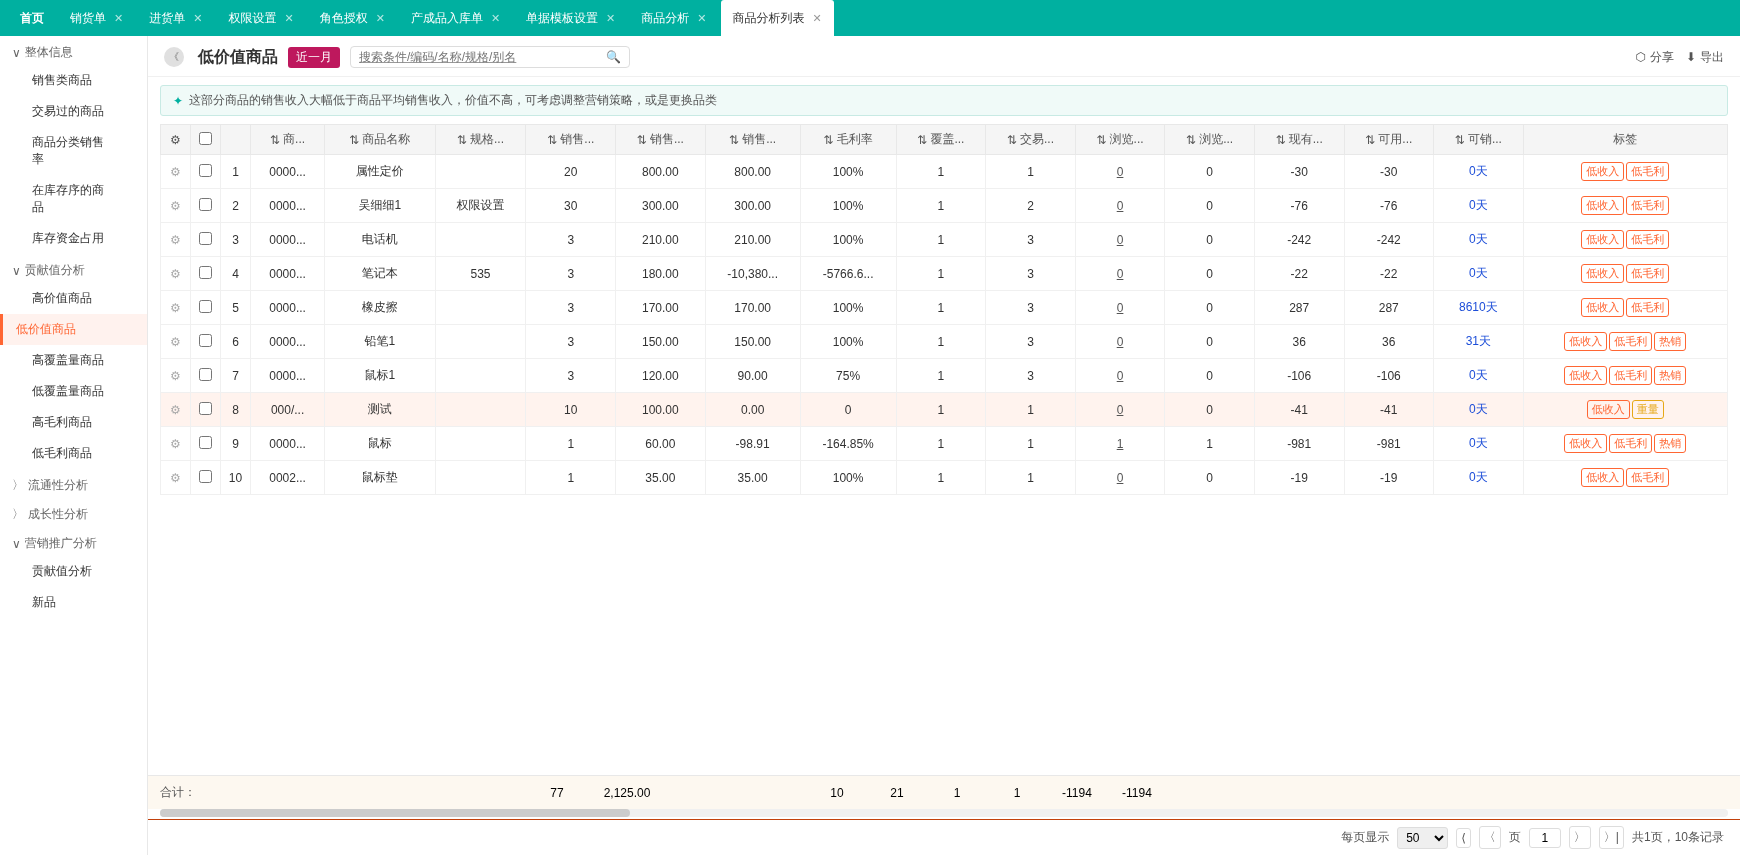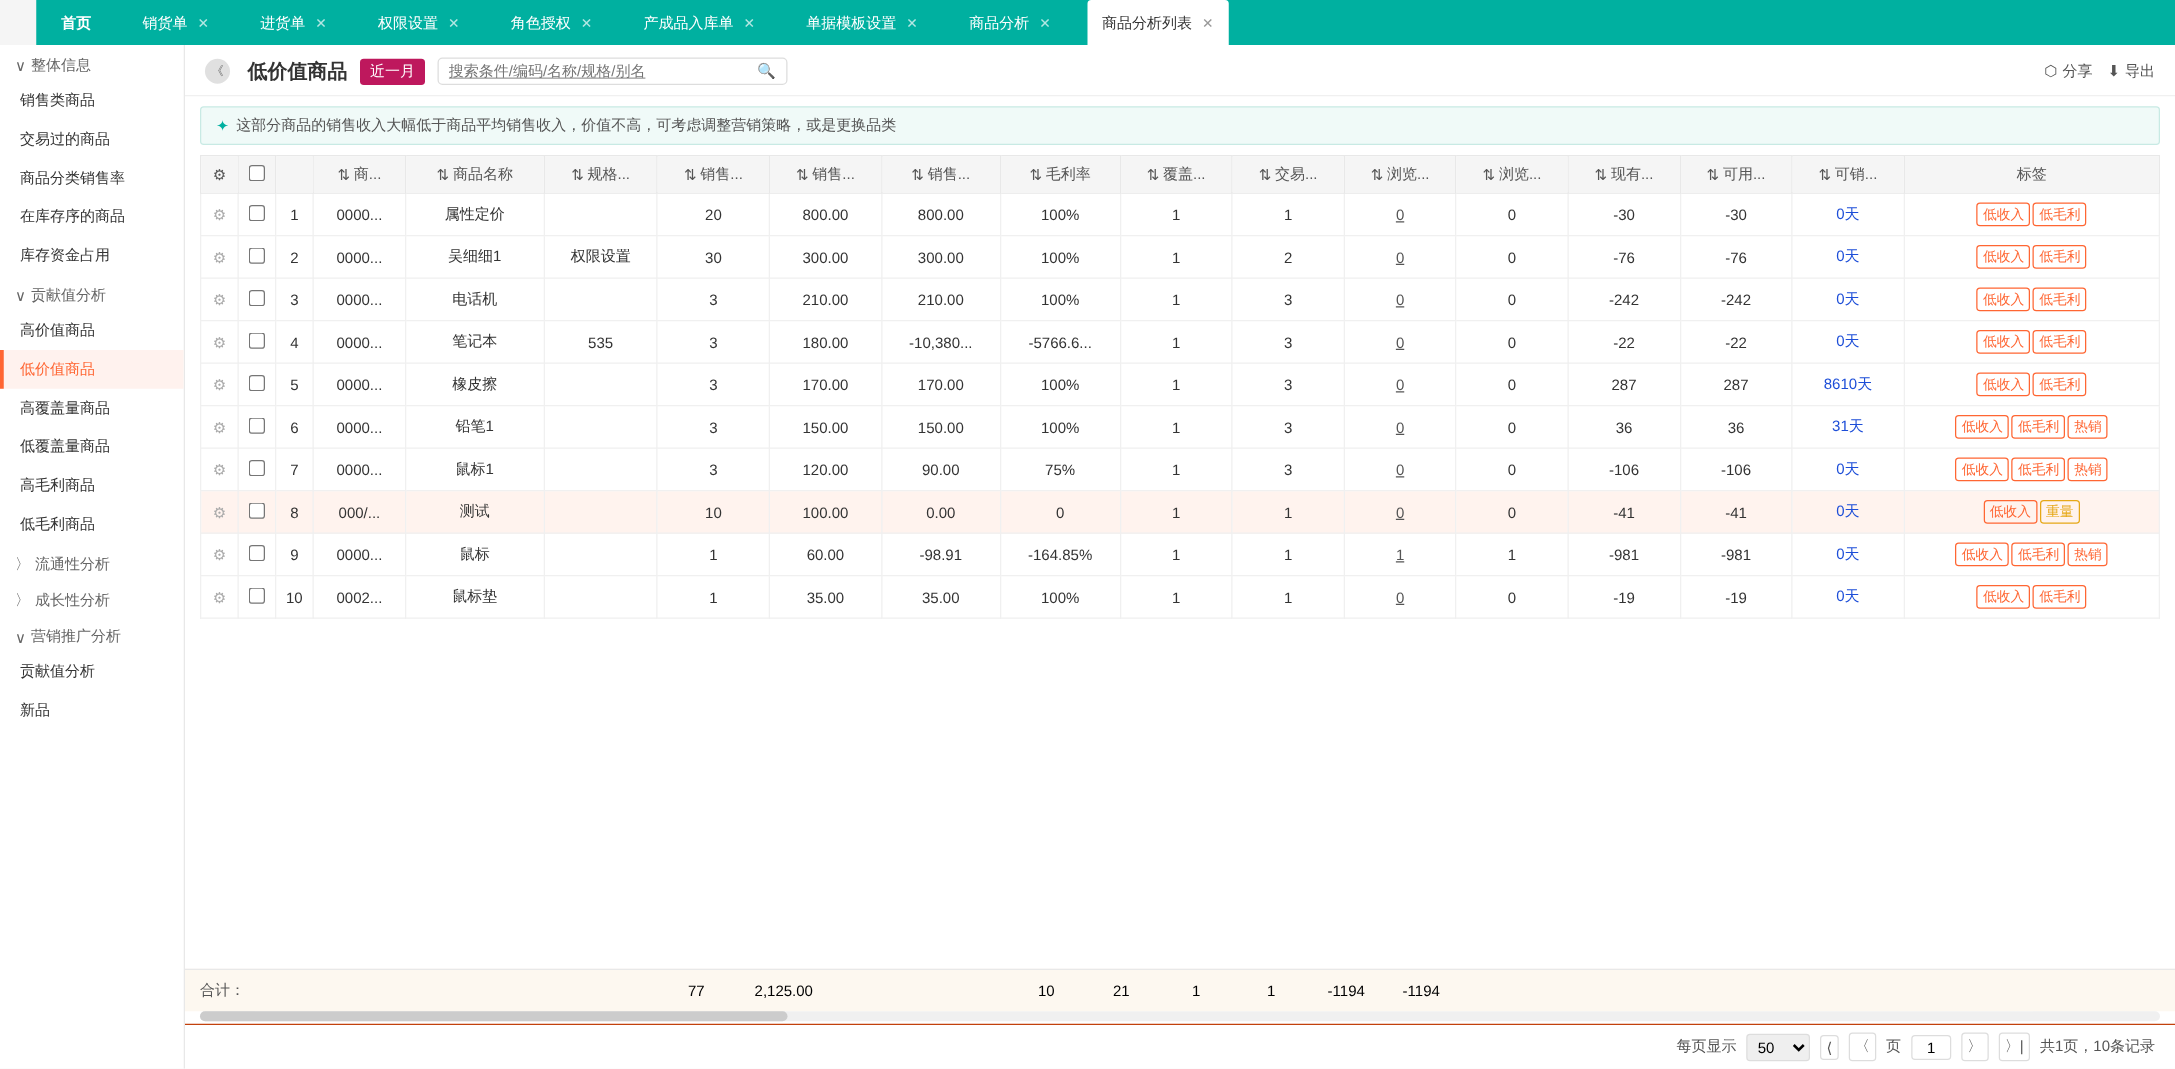--- a/index.html
+++ b/index.html
@@ -5,22 +5,21 @@
     * { box-sizing: border-box; margin: 0; padding: 0; font-family: 'Microsoft YaHei', Arial, sans-serif; font-size: 12px; }
     body { background: #f5f5f5; overflow-x: hidden; }
 
     
     .top-nav {
       background: #00b0a0;
       height: 36px;
       display: flex;
       align-items: center;
       padding: 0 8px;
-      gap: 17px;
-      margin-left: 29px;
+      gap: 2px;
     }
     .nav-item {
       color: #fff;
       padding: 6px 12px;
       cursor: pointer;
       white-space: nowrap;
       border-radius: 3px 3px 0 0;
       display: flex;
       align-items: center;
       gap: 4px;
@@ -48,21 +47,21 @@
     }
     .sidebar-group-title {
       padding: 8px 12px 4px;
       color: #666;
       font-size: 12px;
       display: flex;
       align-items: center;
       gap: 4px;
     }
     .sidebar-item {
-      padding: 7px 16px;
+      padding: 7px 32px;
       cursor: pointer;
       color: #333;
       font-size: 12px;
     }
     .sidebar-item.active { background: #fff2ee; color: #ff6633; border-left: 3px solid #ff6633; padding-left: 13px; }
 
     
     .main {
       flex: 1;
       display: flex;

